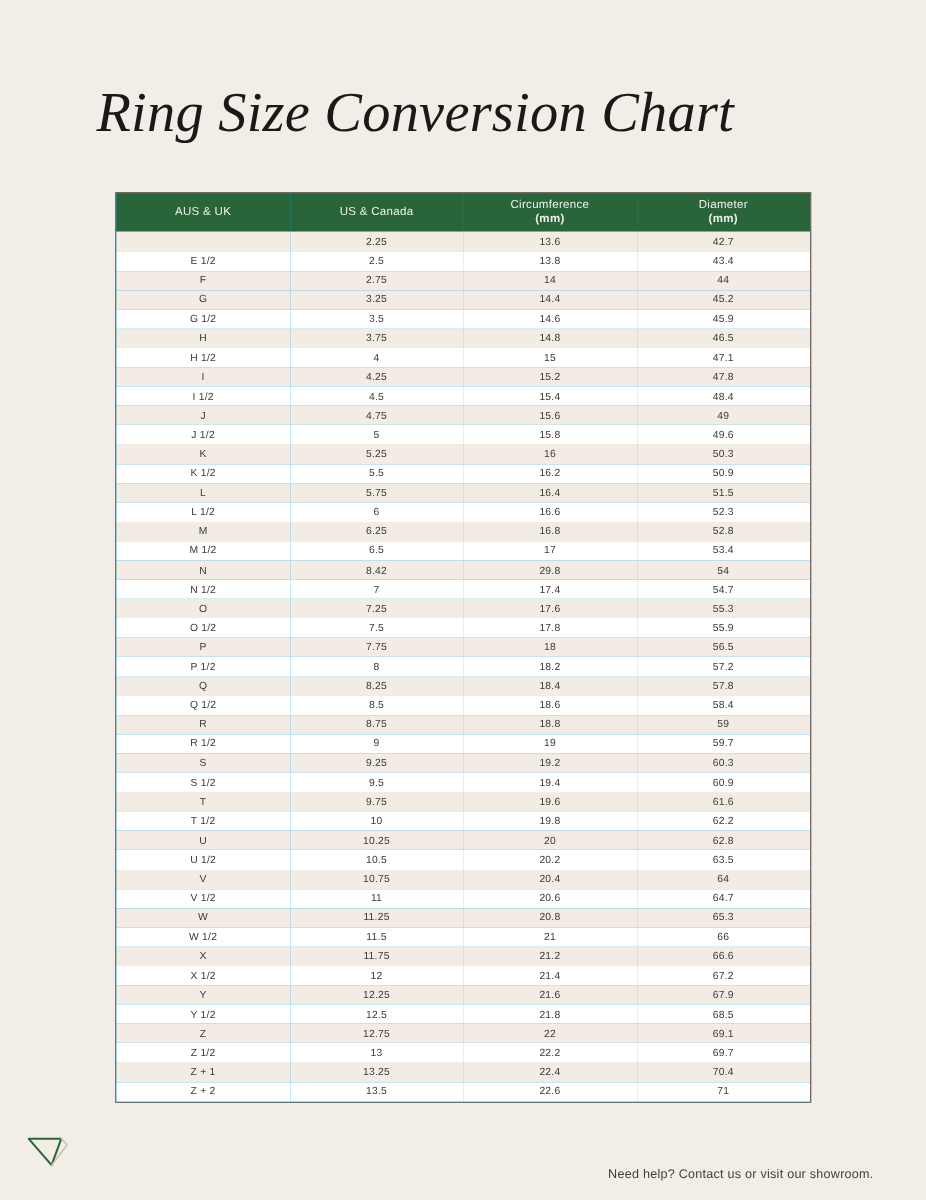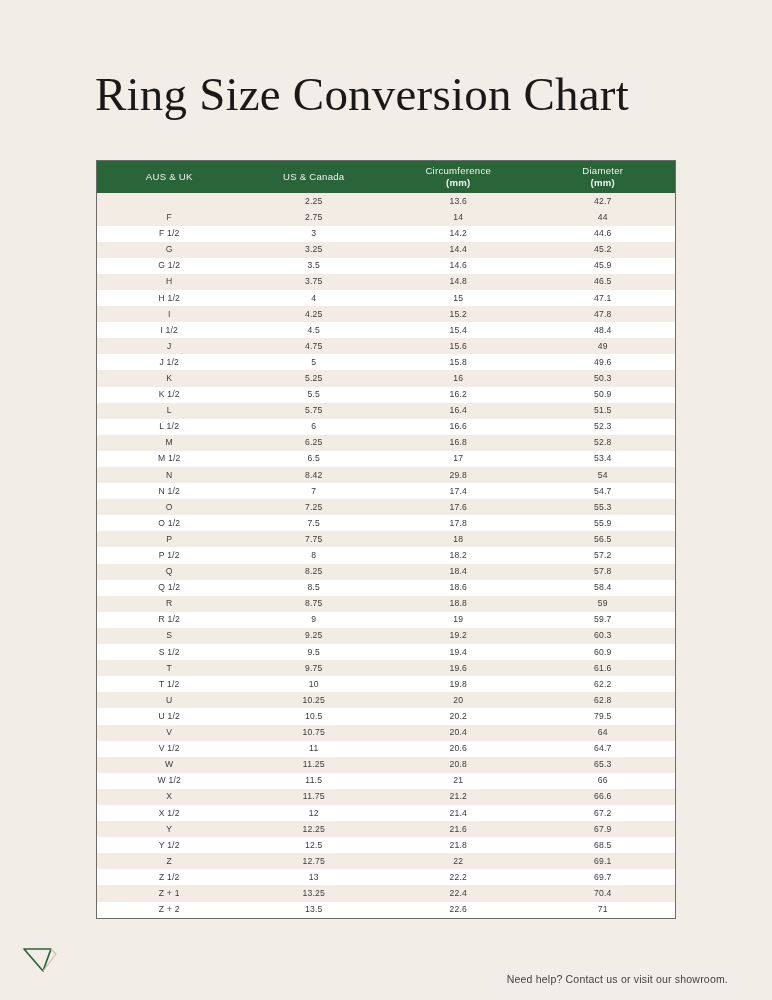--- a/index.html
+++ b/index.html
@@ -16,26 +16,26 @@
   }
 
   
   .title {
     position: absolute;
     left: 0;
     top: 66px;
     width: 692px;
     text-align: center;
     font-family: "Liberation Serif", serif;
+    font-style: italic;
     font-size: 47px;
     line-height: 56px;
     letter-spacing: 0.2px;
     color: #1b1917;
     white-space: nowrap;
-    margin-left: 16px;
   }
 
   
   .table-wrap {
     position: absolute;
     left: 96px;
     top: 160px;
     width: 580px;
     border: 1px solid #6f6a66;
     box-sizing: border-box;
@@ -145,32 +145,32 @@
         </th>
       </tr>
     </thead>
     <tbody id="chart-body">
         <tr class="alt">
           <td></td>
           <td>2.25</td>
           <td>13.6</td>
           <td>42.7</td>
         </tr>
+        <tr class="plain">
+          <td>E 1/2</td>
+          <td>2.5</td>
+          <td>13.8</td>
+          <td>43.4</td>
+        </tr>
         <tr class="alt">
           <td>F</td>
           <td>2.75</td>
           <td>14</td>
           <td>44</td>
         </tr>
-        <tr class="plain">
-          <td>F 1/2</td>
-          <td>3</td>
-          <td>14.2</td>
-          <td>44.6</td>
-        </tr>
         <tr class="alt">
           <td>G</td>
           <td>3.25</td>
           <td>14.4</td>
           <td>45.2</td>
         </tr>
         <tr class="plain">
           <td>G 1/2</td>
           <td>3.5</td>
           <td>14.6</td>
@@ -335,21 +335,21 @@
         <tr class="alt">
           <td>U</td>
           <td>10.25</td>
           <td>20</td>
           <td>62.8</td>
         </tr>
         <tr class="plain">
           <td>U 1/2</td>
           <td>10.5</td>
           <td>20.2</td>
-          <td>79.5</td>
+          <td>63.5</td>
         </tr>
         <tr class="alt">
           <td>V</td>
           <td>10.75</td>
           <td>20.4</td>
           <td>64</td>
         </tr>
         <tr class="plain">
           <td>V 1/2</td>
           <td>11</td>

